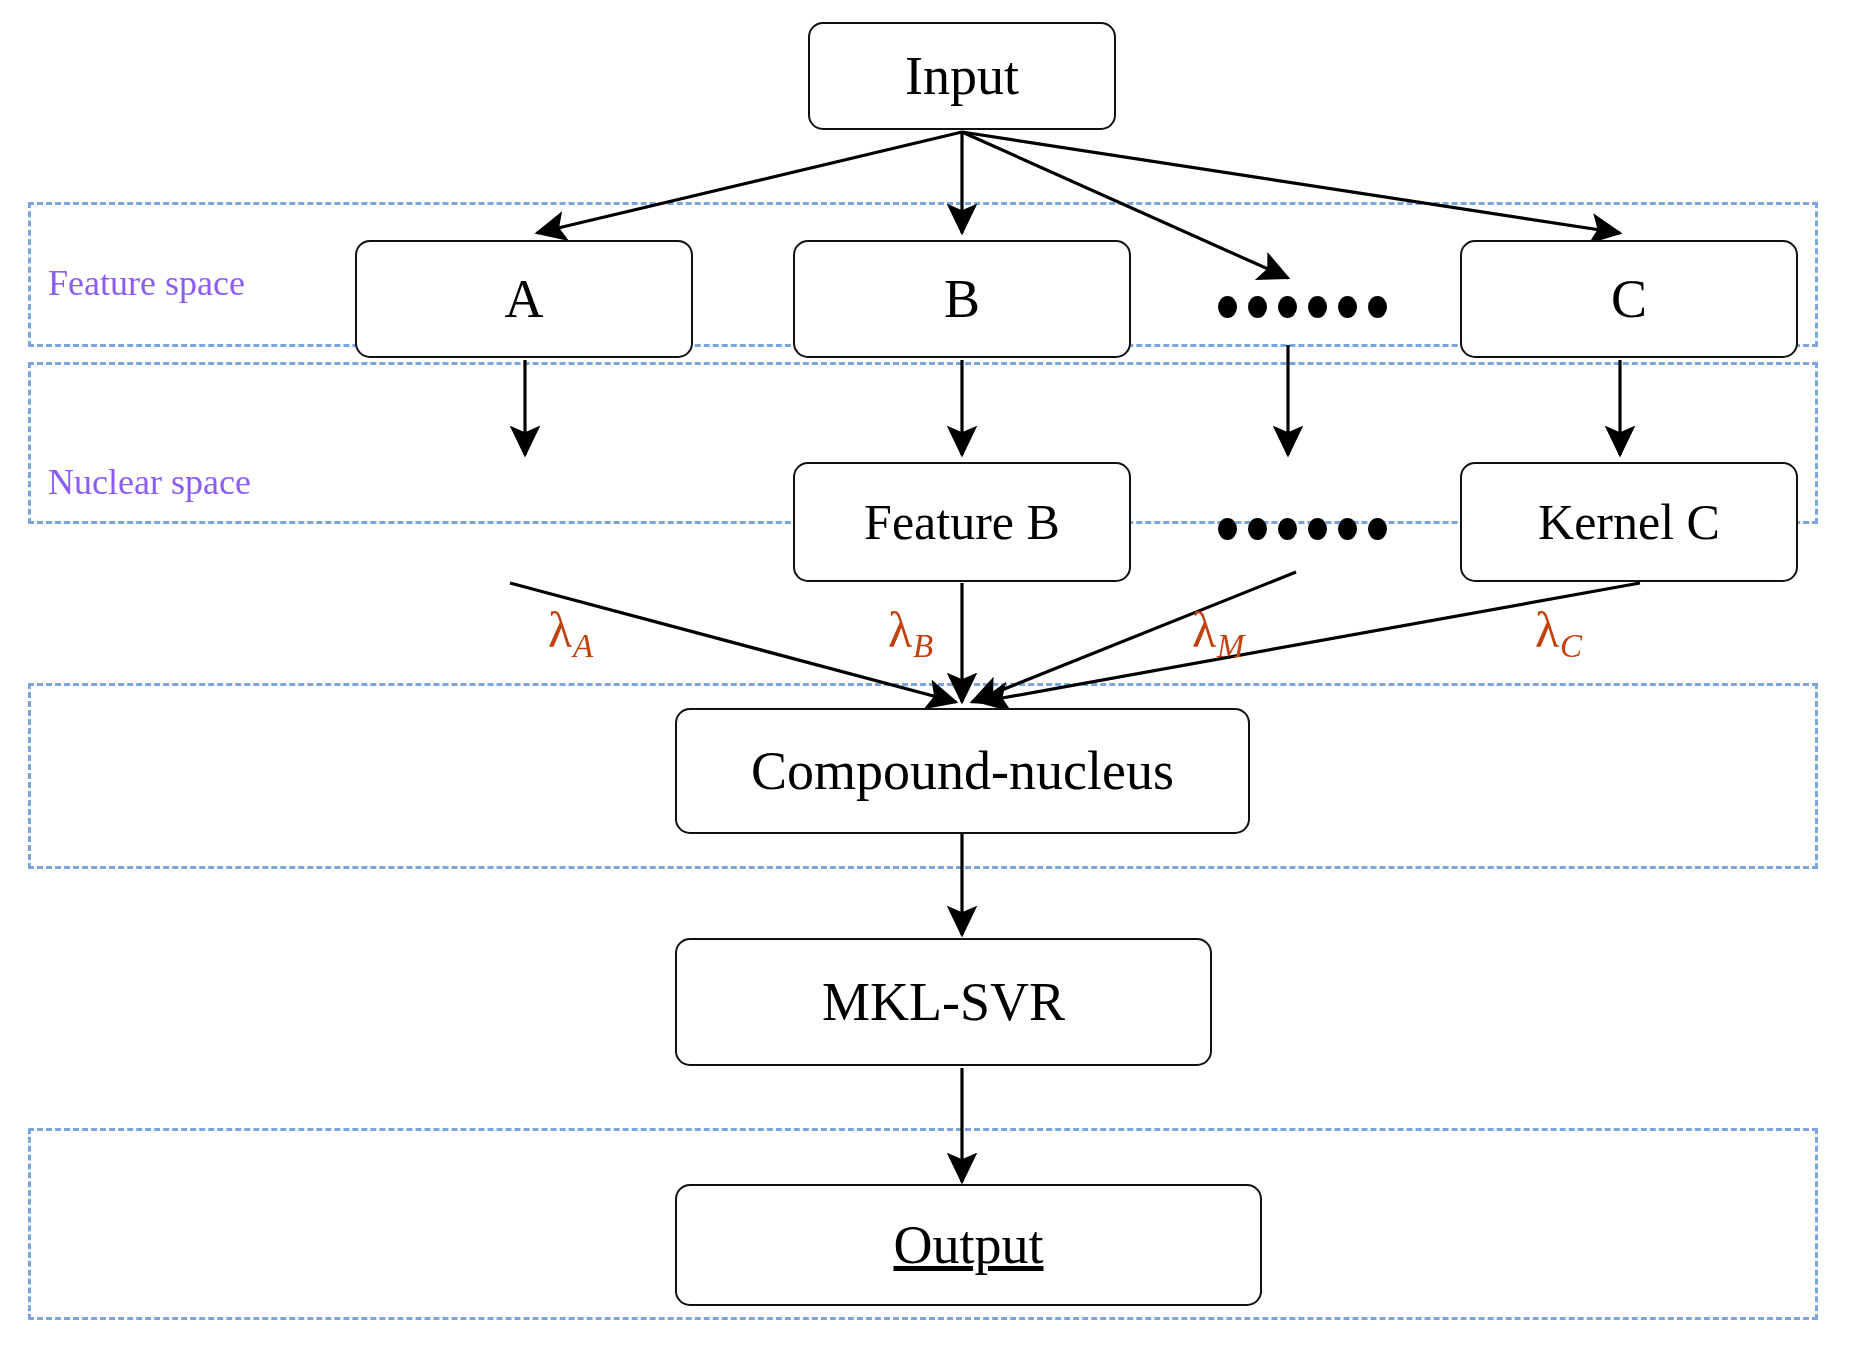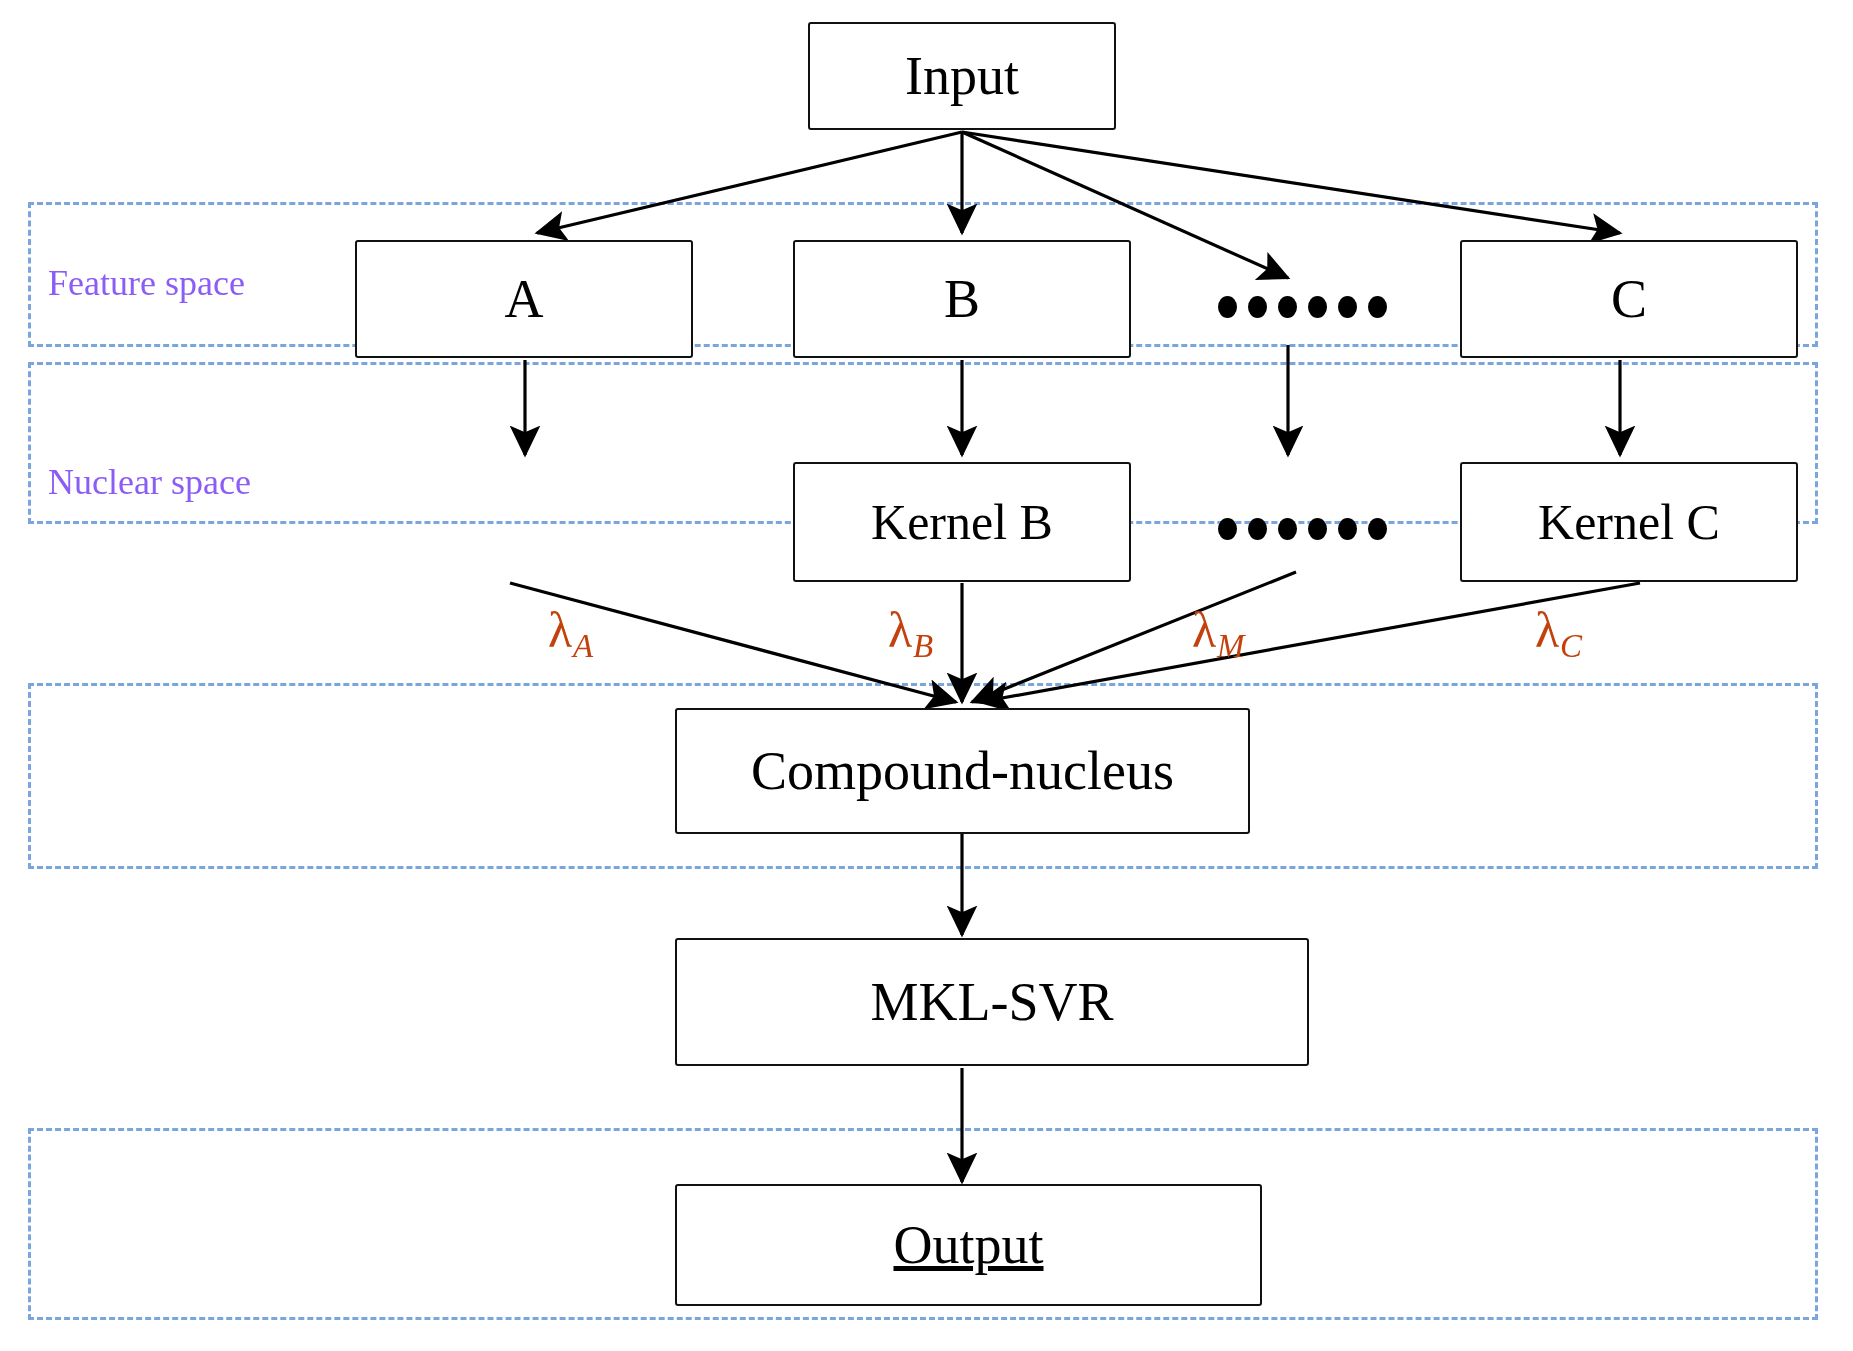--- a/index.html
+++ b/index.html
@@ -29,21 +29,21 @@
     font-family: "Liberation Serif", "DejaVu Serif", serif;
     color: #8b5cf6;
     white-space: nowrap;
     line-height: 1;
   }
   
   .node {
     position: absolute;
     box-sizing: border-box;
     border: 2.5px solid #111;
-    border-radius: 3px;
+    border-radius: 15px;
     background: #ffffff;
     display: flex;
     align-items: center;
     justify-content: center;
     color: #000;
     font-family: "Liberation Serif", "DejaVu Serif", serif;
     line-height: 1;
     white-space: nowrap;
   }
   
@@ -133,26 +133,26 @@
       <line x1="962" y1="1068" x2="962" y2="1182"></line>
     </g>
   </svg>
 
   <div class="node" style="left:808px; top:22px; width:308px; height:108px; font-size:54px;">Input</div>
 
   <div class="node" style="left:355px; top:240px; width:338px; height:118px; font-size:54px;">A</div>
   <div class="node" style="left:793px; top:240px; width:338px; height:118px; font-size:54px;">B</div>
   <div class="node" style="left:1460px; top:240px; width:338px; height:118px; font-size:54px;">C</div>
 
-  <div class="node" style="left:793px; top:462px; width:338px; height:120px; font-size:50px;">Kernel B</div>
+  <div class="node" style="left:793px; top:462px; width:338px; height:120px; font-size:50px;">Feature B</div>
   <div class="node" style="left:1460px; top:462px; width:338px; height:120px; font-size:50px;">Kernel C</div>
 
   <div class="node" style="left:675px; top:708px; width:575px; height:126px; font-size:54px;">Compound-nucleus</div>
 
-  <div class="node" style="left:675px; top:938px; width:634px; height:128px; font-size:54px;">MKL-SVR</div>
+  <div class="node" style="left:675px; top:938px; width:537px; height:128px; font-size:54px;">MKL-SVR</div>
 
   <div class="node" style="left:675px; top:1184px; width:587px; height:122px; font-size:54px;text-decoration:underline;">Output</div>
 
   <div class="dots" style="left:1218px; top:296px;">
     <i></i>
     <i></i>
     <i></i>
     <i></i>
     <i></i>
     <i></i>

